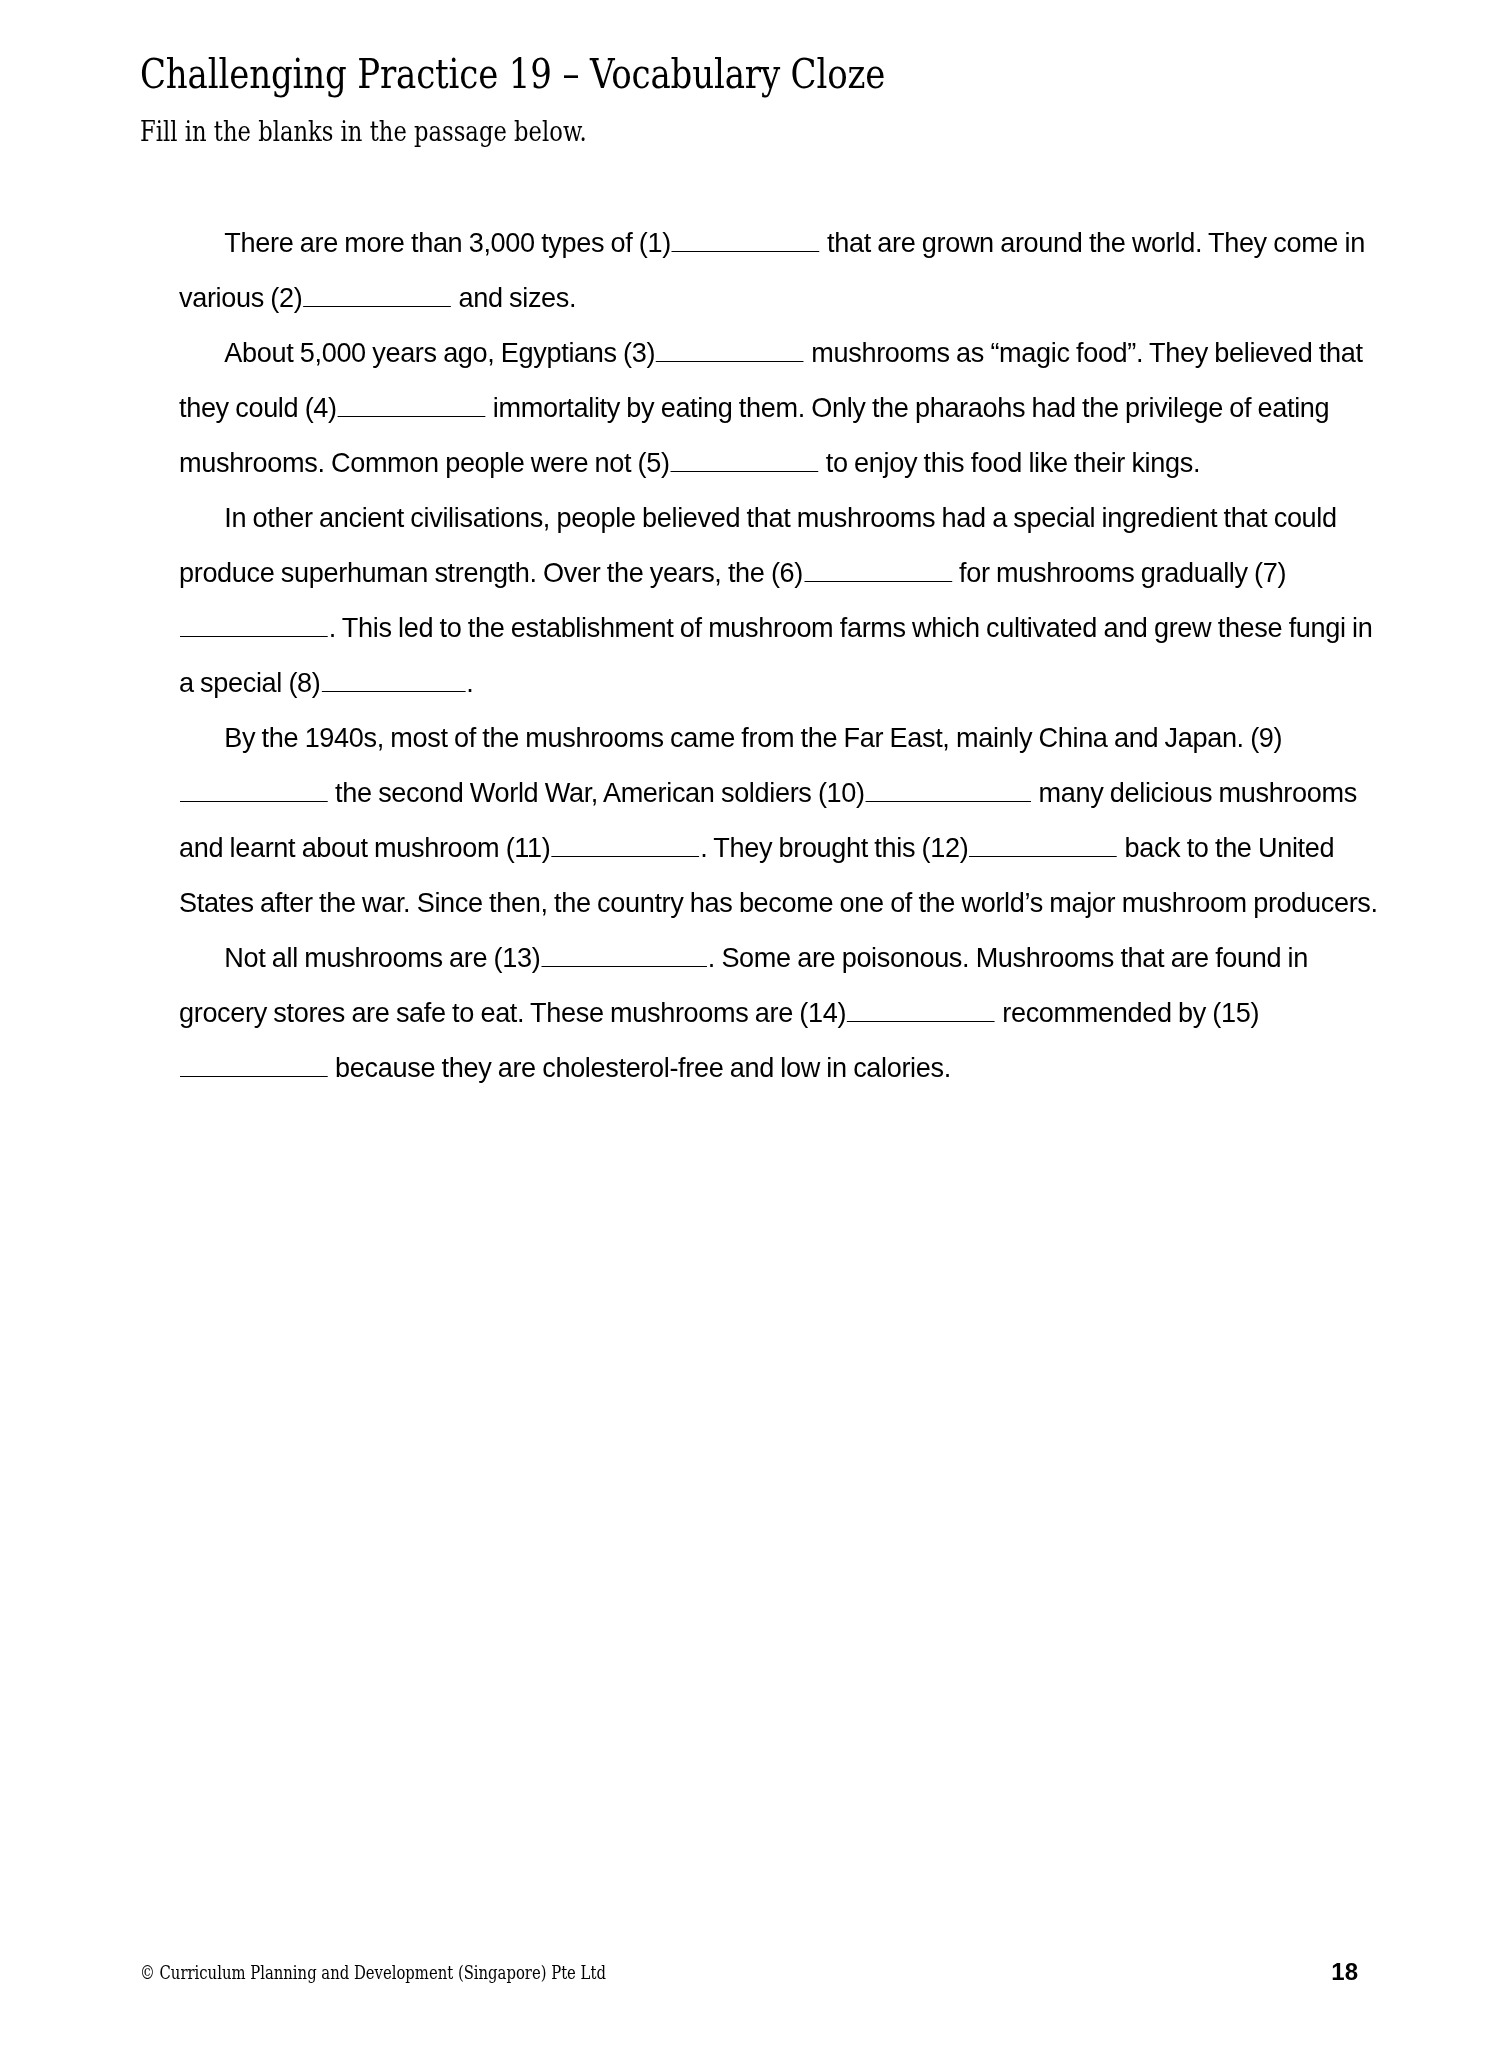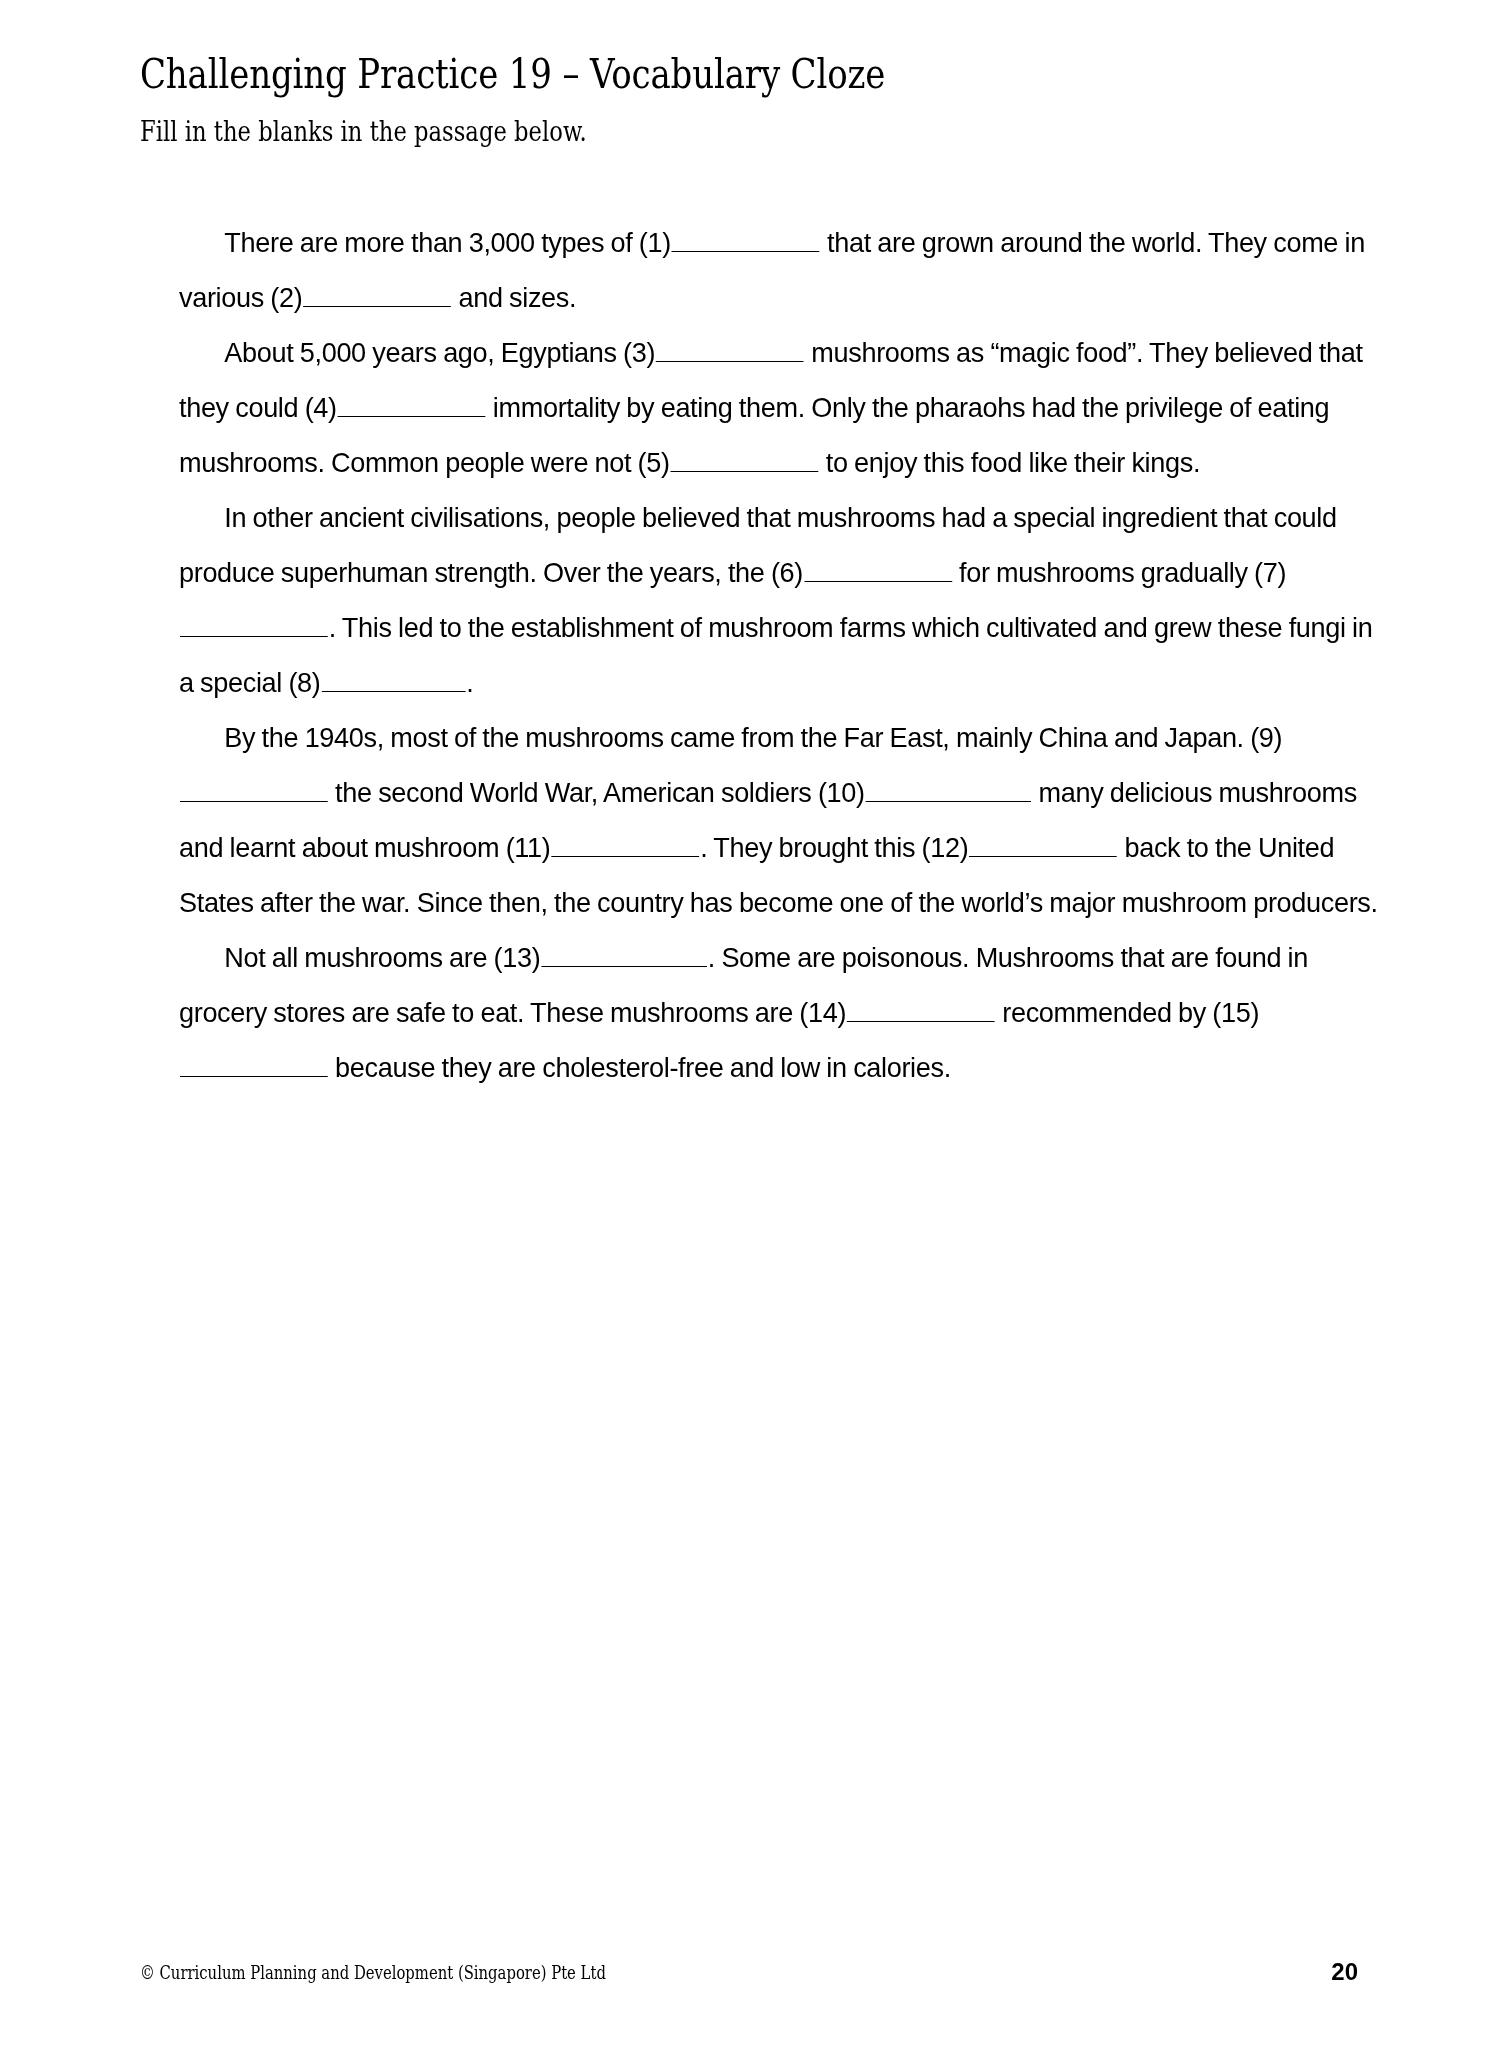--- a/index.html
+++ b/index.html
@@ -126,16 +126,16 @@
   <div class="passage">
       <p class="para"><span>There are more than 3,000 types of (1)</span><span class="blank w-std"></span><span> that are grown around the world. They come in various (2)</span><span class="blank w-std"></span><span> and sizes.</span></p>
       <p class="para"><span>About 5,000 years ago, Egyptians (3)</span><span class="blank w-std"></span><span> mushrooms as “magic food”. They believed that they could (4)</span><span class="blank w-std"></span><span> immortality by eating them. Only the pharaohs had the privilege of eating mushrooms. Common people were not (5)</span><span class="blank w-std"></span><span> to enjoy this food like their kings.</span></p>
       <p class="para"><span>In other ancient civilisations, people believed that mushrooms had a special ingredient that could produce superhuman strength. Over the years, the (6)</span><span class="blank w-std"></span><span> for mushrooms gradually (7)</span><span class="blank w-std"></span><span>. This led to the establishment of mushroom farms which cultivated and grew these fungi in a special (8)</span><span class="blank w-xs"></span><span>.</span></p>
       <p class="para"><span>By the 1940s, most of the mushrooms came from the Far East, mainly China and Japan. (9)</span><span class="blank w-std"></span><span> the second World War, American soldiers (10)</span><span class="blank w-wide"></span><span> many delicious mushrooms and learnt about mushroom (11)</span><span class="blank w-std"></span><span>. They brought this (12)</span><span class="blank w-std"></span><span> back to the United States after the war. Since then, the country has become one of the world’s major mushroom producers.</span></p>
       <p class="para"><span>Not all mushrooms are (13)</span><span class="blank w-wide"></span><span>. Some are poisonous. Mushrooms that are found in grocery stores are safe to eat. These mushrooms are (14)</span><span class="blank w-std"></span><span> recommended by (15)</span><span class="blank w-std"></span><span> because they are cholesterol-free and low in calories.</span></p>
     </div>
 
   <div class="footer">
     <span class="footer-copyright">© Curriculum Planning and Development (Singapore) Pte Ltd</span>
-    <span class="footer-pagenum">20</span>
+    <span class="footer-pagenum">18</span>
   </div>
 
 </div>
 
 </body></html>

